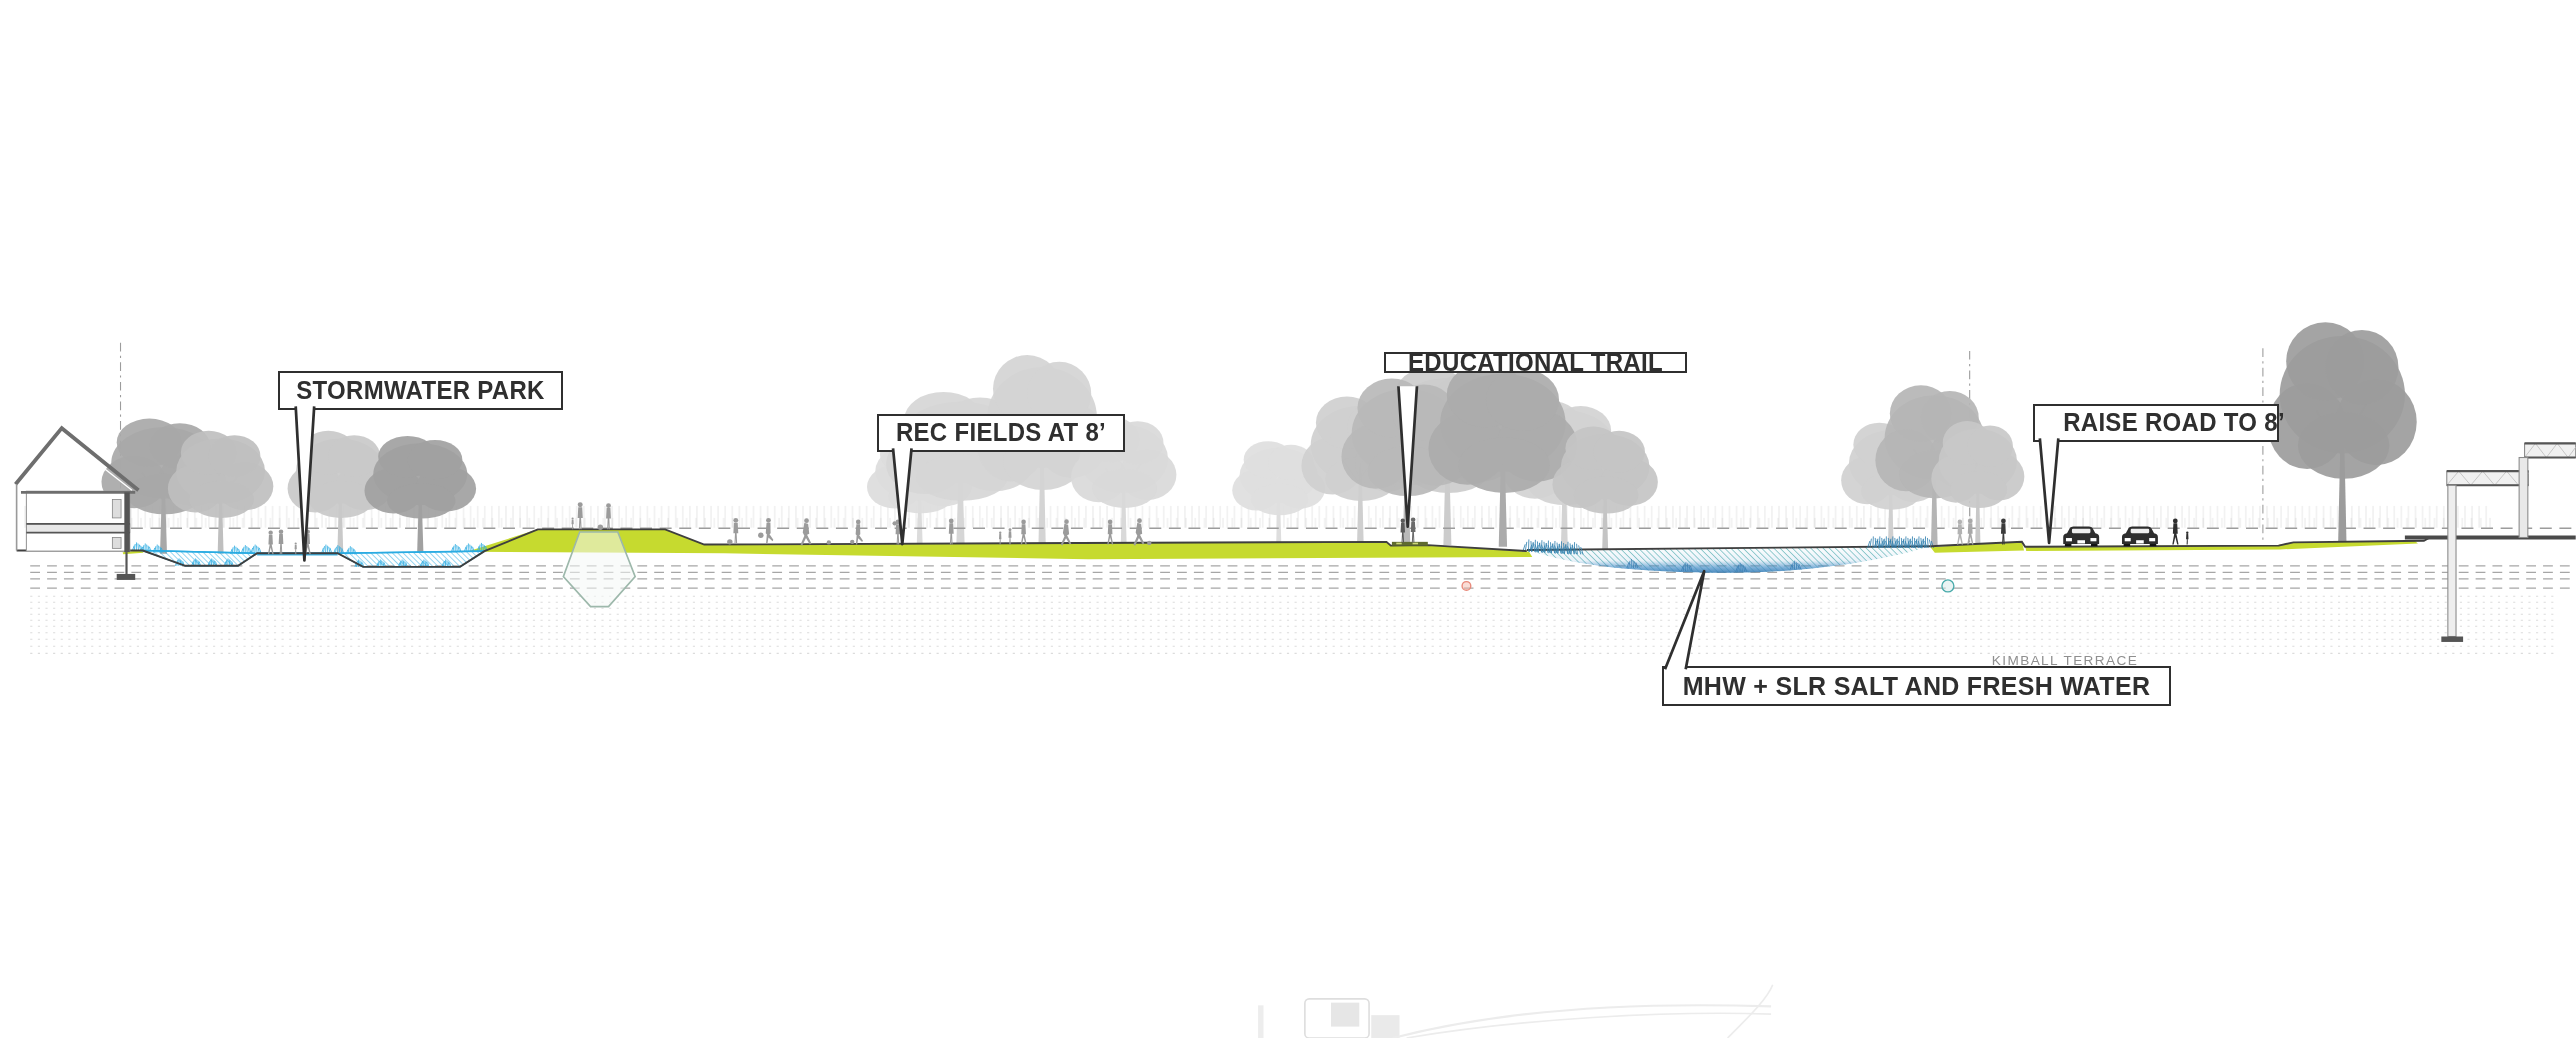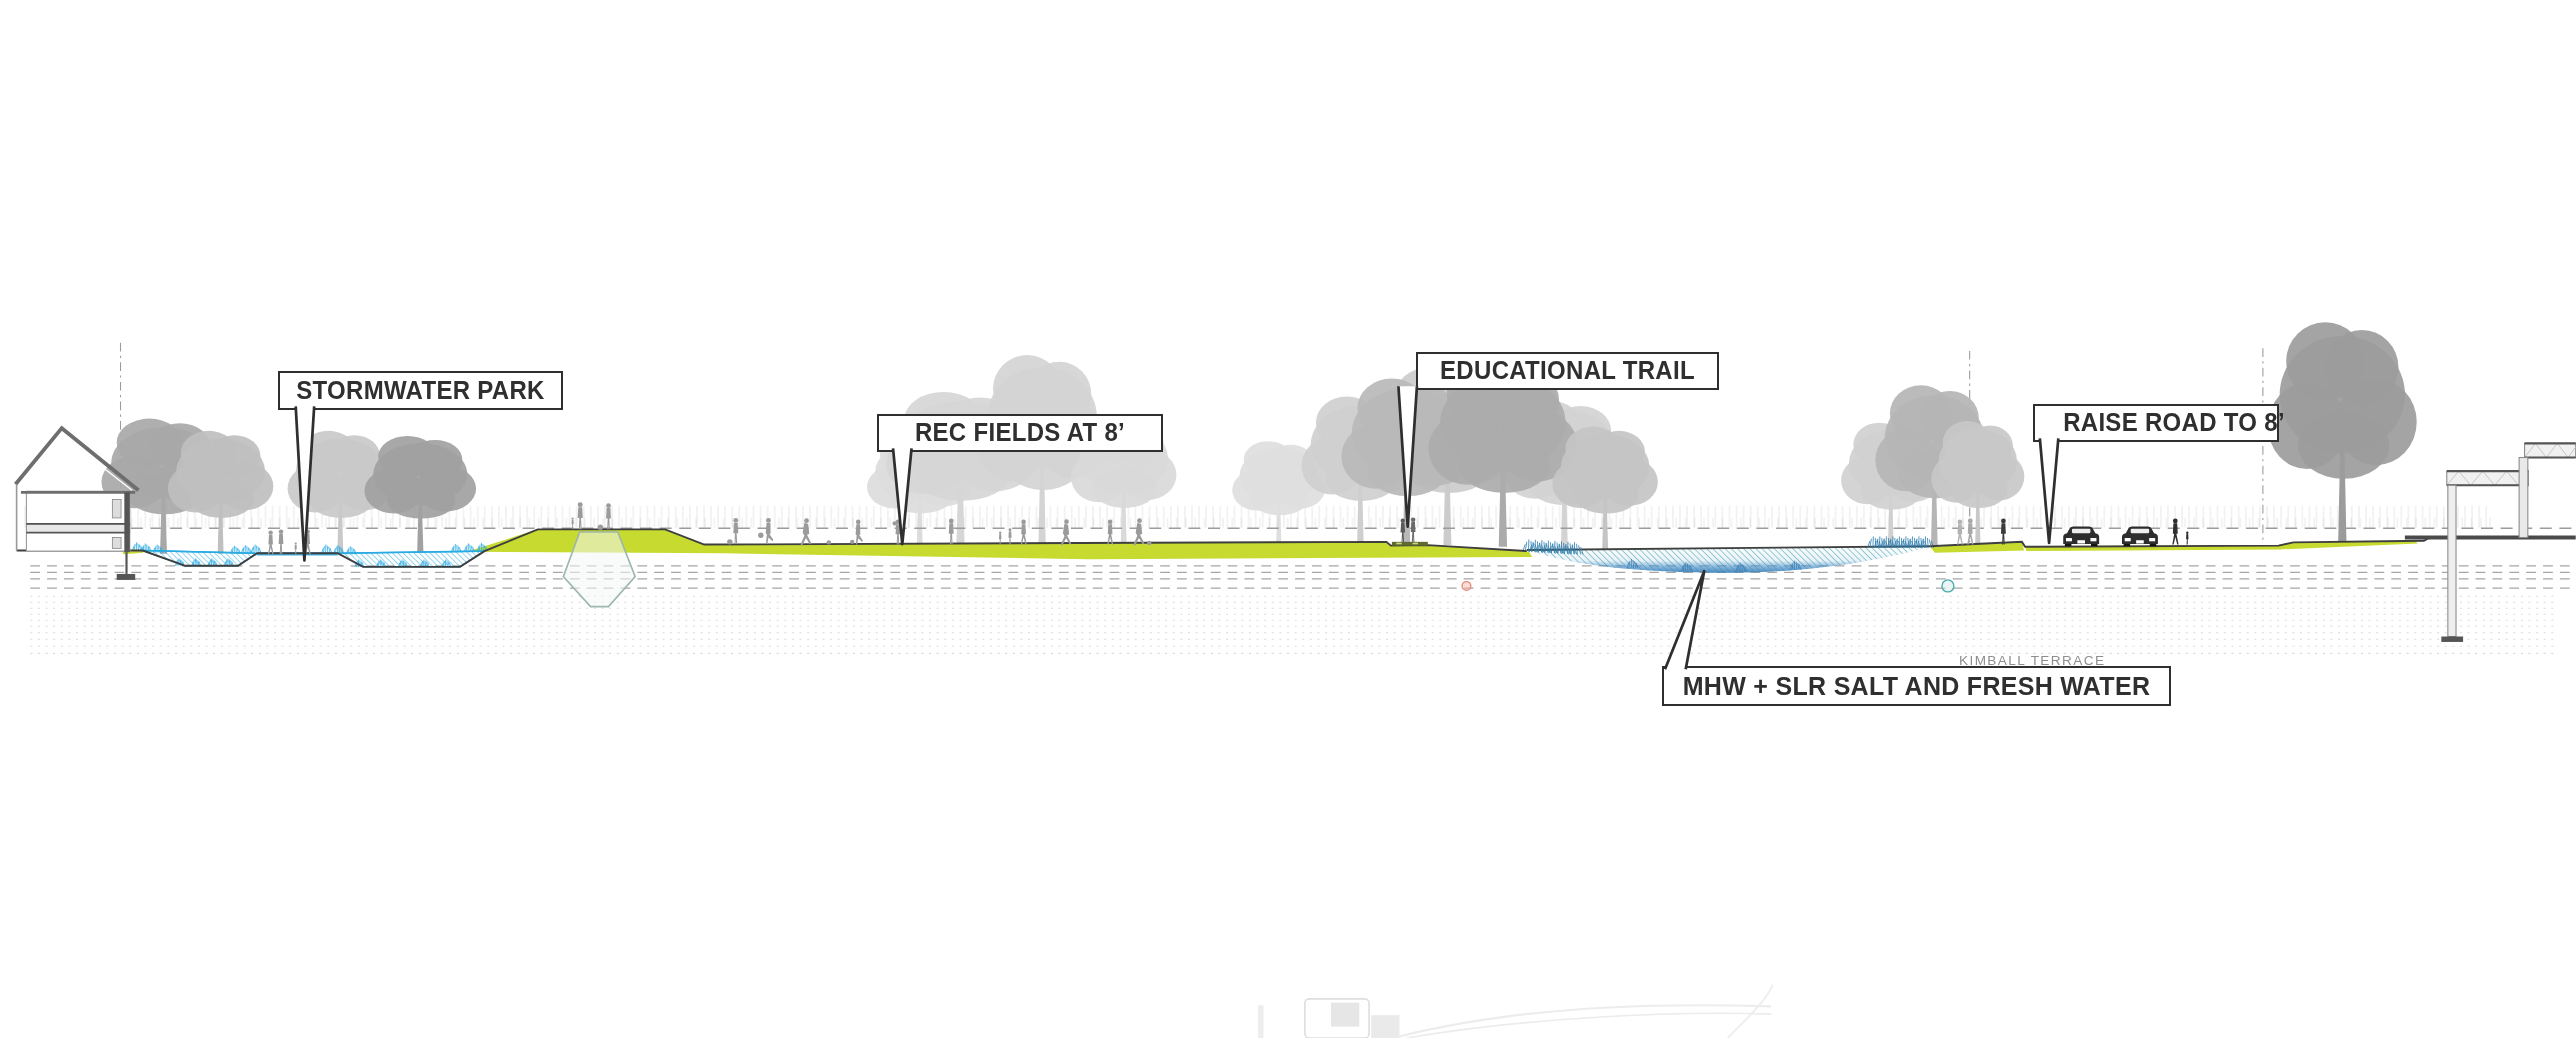--- a/index.html
+++ b/index.html
@@ -8,21 +8,21 @@
   #scene{z-index:1;}
   #overlay{z-index:3;pointer-events:none;}
   .callout{
     position:absolute;z-index:2;background:#ffffff;border:2.7px solid #2f2f2f;
     display:flex;align-items:center;justify-content:center;box-sizing:border-box;
     color:#2f2f2f;font-weight:bold;letter-spacing:0.3px;white-space:nowrap;
   }
   .callout span{transform:scaleY(1.04);}
   .street-label{
     position:absolute;z-index:2;color:#8f8f8f;font-size:13.6px;letter-spacing:1.4px;
-    text-align:left;font-weight:normal;white-space:nowrap;
+    text-align:center;font-weight:normal;white-space:nowrap;
   }
 </style>
 </head>
 <body>
 
 <div class="stage">
 
   <svg id="scene" viewBox="0 0 4734 1908">
       <defs>
   <pattern id="hatchTeal" width="8" height="8" patternUnits="userSpaceOnUse" patternTransform="rotate(-45)">
@@ -535,25 +535,25 @@
       <g>
   <circle cx="2695" cy="1077" r="8" fill="rgba(245,180,165,0.45)" stroke="#e8897a" stroke-width="2.5"></circle>
   <circle cx="3580" cy="1077" r="11" fill="rgba(214,234,234,0.5)" stroke="#4aabab" stroke-width="2.5"></circle>
 </g>
     </svg>
 
   <div class="callout" style="left:278px;top:371px;width:285px;height:39px;font-size:24px;">
     <span>STORMWATER PARK</span>
   </div>
 
-  <div class="callout" style="left:877px;top:414px;width:286px;height:38px;font-size:24px;">
+  <div class="callout" style="left:877px;top:414px;width:248px;height:38px;font-size:24px;">
     <span>REC FIELDS AT 8’</span>
   </div>
 
-  <div class="callout" style="left:1384px;top:352px;width:303px;height:38px;font-size:24px;margin-left:32px;">
+  <div class="callout" style="left:1384px;top:352px;width:303px;height:21px;font-size:24px;">
     <span>EDUCATIONAL TRAIL</span>
   </div>
 
   <div class="callout" style="left:2033px;top:404px;width:246px;height:38px;font-size:24px;padding-left:36px;">
     <span>RAISE ROAD TO 8’</span>
   </div>
 
   <div class="callout" style="left:1662px;top:666px;width:509px;height:40px;font-size:25px;justify-content:center;">
     <span>MHW + SLR SALT AND FRESH WATER</span>
   </div>

